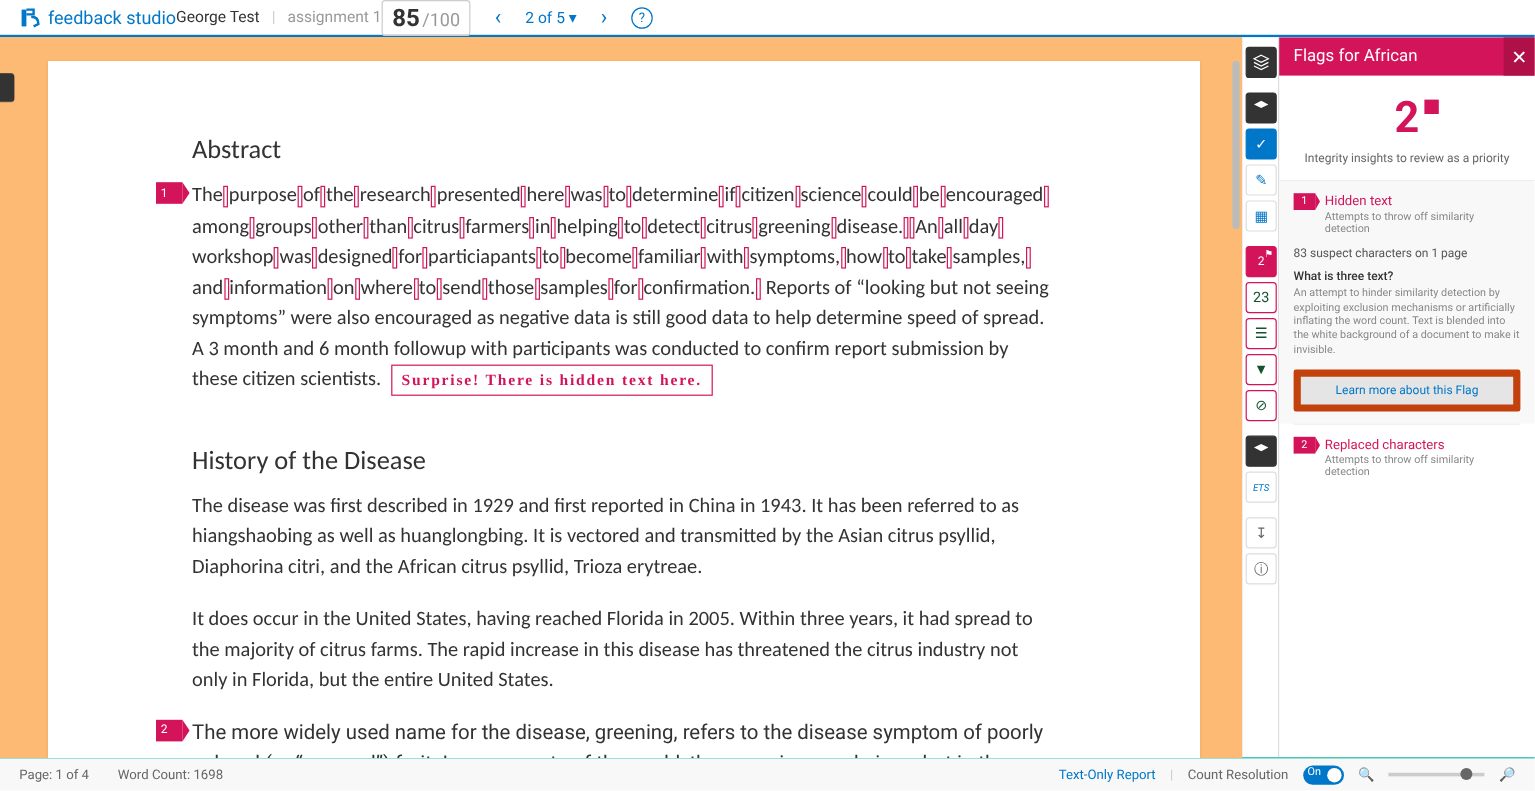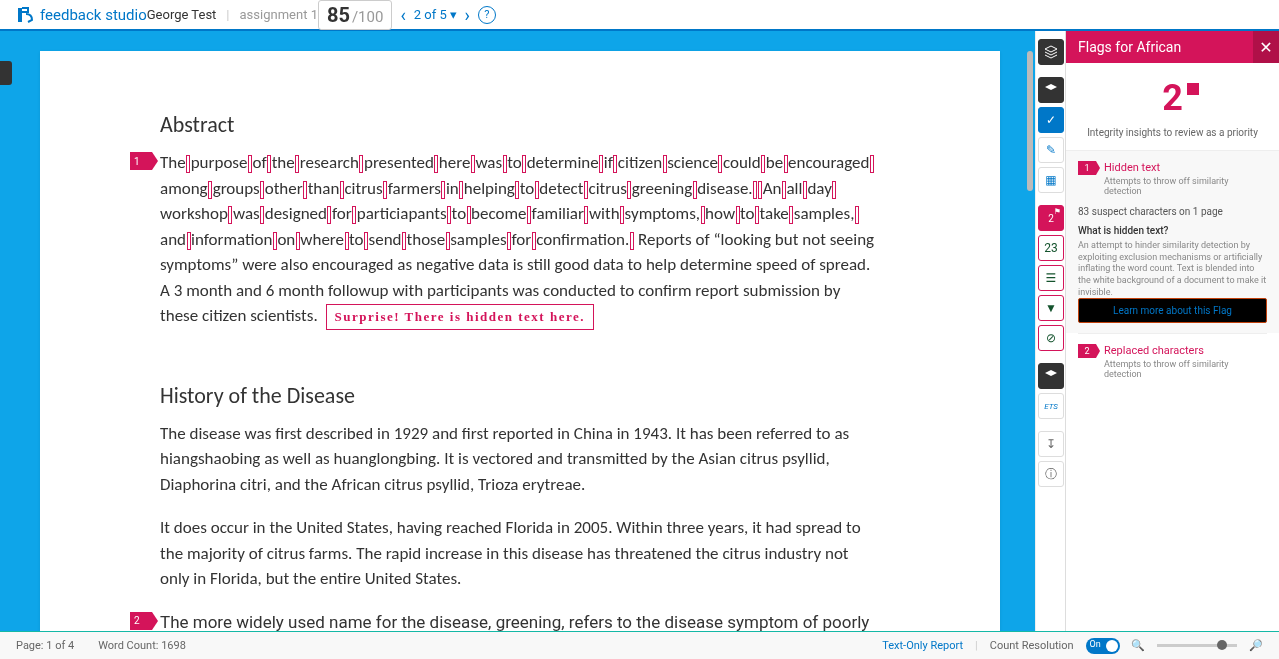--- a/index.html
+++ b/index.html
@@ -4,30 +4,30 @@
 <style>
 *{margin:0;padding:0;box-sizing:border-box;font-family:-apple-system,BlinkMacSystemFont,"Segoe UI",Roboto,sans-serif}
 body{width:1279px;height:659px;overflow:hidden;background:#fff;display:flex;flex-direction:column}
 .header{height:31px;border-bottom:2px solid #0077c8;display:flex;align-items:center;padding:0 16px;justify-content:flex-start}
 .logo{display:flex;align-items:center;gap:6px;color:#0077c8;font-size:15px}
 .logo-icon{width:18px;height:18px;display:inline-block}
 .header-center{display:flex;align-items:center;gap:10px;font-size:13px;color:#555}
 .student-name{color:#333}
 .sep{color:#ccc}
 .assignment{color:#999}
-.header-right{display:flex;align-items:center;gap:4px}
+.header-right{display:flex;align-items:center;gap:16px}
 .score-box{border:1px solid #ccc;padding:2px 8px;border-radius:3px;display:flex;align-items:baseline;gap:2px}
 .score{font-size:20px;font-weight:bold;color:#333}
 .score-total{font-size:15px;color:#999}
 .nav-arrow{color:#0077c8;font-size:18px;cursor:pointer;padding:4px}
 .page-dropdown{color:#0077c8;font-size:13px;cursor:pointer}
 .help-icon{color:#0077c8;border:1.5px solid #0077c8;border-radius:50%;width:18px;height:18px;display:flex;align-items:center;justify-content:center;font-size:11px;cursor:pointer}
 .main{flex:1;display:flex;overflow:hidden;position:relative}
 .left-tab{width:12px;background:#333;height:24px;position:absolute;top:30px;left:0;border-radius:0 3px 3px 0;z-index:5}
-.doc-area{flex:1;background:#0ea5e9;overflow-y:auto;padding:20px 0 20px 40px;position:relative}
+.doc-area{flex:1;background:#fdba74;overflow-y:auto;padding:20px 0 20px 40px;position:relative}
 .scrollbar-fake{position:absolute;right:2px;top:20px;width:6px;height:140px;background:#bbb;border-radius:3px}
 .doc-page{background:#fff;width:960px;min-height:800px;padding:60px 120px;box-shadow:0 1px 3px rgba(0,0,0,0.1);position:relative}
 .flag-marker{position:absolute;left:-30px;width:22px;height:18px;background:#d4145a;color:#fff;font-size:10px;display:flex;align-items:center;justify-content:flex-start;padding-left:4px}
 .flag-marker::after{content:'';position:absolute;right:-6px;top:0;border-top:9px solid transparent;border-bottom:9px solid transparent;border-left:6px solid #d4145a}
 .doc-heading{font-size:22px;color:#333;font-weight:normal;margin-bottom:12px;font-family:Calibri,sans-serif}
 .doc-para{font-size:17px;line-height:1.5;color:#333;margin-bottom:18px;font-family:Calibri,sans-serif;position:relative}
 .hc{border:1px solid #d4145a;padding:0 1px;margin:0 0.5px;display:inline-block;height:18px;vertical-align:text-bottom;width:4px}
 .hidden-reveal{border:1.5px solid #d4145a;color:#d4145a;padding:2px 8px;font-size:13px;letter-spacing:1.5px;font-weight:bold;display:inline-block;margin-left:4px;font-family:Liberation Serif, serif}
 .toolbar{width:30px;background:#fff;display:flex;flex-direction:column;gap:4px;padding:8px 2px;border-left:1px solid #eee}
 .tool-btn{width:26px;height:26px;border-radius:3px;display:flex;align-items:center;justify-content:center;font-size:12px;cursor:pointer;border:1px solid #ddd;background:#fff;color:#666}
@@ -46,21 +46,21 @@
 .insight-text{text-align:center;color:#666;font-size:10px;margin-bottom:12px}
 .flag-item{border-top:1px solid #eee;padding:10px 0}
 .flag-item-head{display:flex;gap:8px;align-items:flex-start}
 .flag-badge{width:18px;height:14px;background:#d4145a;color:#fff;font-size:9px;display:flex;align-items:center;justify-content:center;position:relative;flex-shrink:0}
 .flag-badge::after{content:'';position:absolute;right:-4px;top:0;border-top:7px solid transparent;border-bottom:7px solid transparent;border-left:4px solid #d4145a}
 .flag-title{color:#d4145a;font-size:11px}
 .flag-sub{color:#888;font-size:9px;margin-top:2px}
 .flag-detail{margin-top:10px;color:#555;font-size:10px}
 .flag-q{color:#333;font-size:10px;margin-top:8px;font-weight:500}
 .flag-desc{color:#888;font-size:9px;margin-top:4px;line-height:1.3}
-.learn-btn{border:1px solid #c2410c;color:#0077c8;background:#000000;padding:6px;width:100%;font-size:10px;cursor:pointer;border-radius:2px}
+.learn-btn{border:6px solid #c2410c;color:#0077c8;background:#e5e5e5;padding:6px;width:100%;margin-top:10px;font-size:10px;cursor:pointer;border-radius:2px}
 .footer{height:28px;border-top:1px solid #14b8a6;background:#f8f8f8;display:flex;align-items:center;padding:0 16px;font-size:11px;color:#666;justify-content:space-between}
 .footer-left{display:flex;gap:24px}
 .footer-right{display:flex;align-items:center;gap:12px}
 .text-only{color:#0077c8;cursor:pointer}
 .toggle{width:34px;height:16px;background:#0077c8;border-radius:8px;position:relative;display:inline-block}
 .toggle::after{content:'';position:absolute;right:2px;top:2px;width:12px;height:12px;background:#fff;border-radius:50%}
 .toggle-label{color:#fff;position:absolute;left:4px;top:1px;font-size:9px}
 .zoom-icon{cursor:pointer;color:#666}
 .slider{width:80px;height:3px;background:#ccc;position:relative}
 .slider::after{content:'';position:absolute;right:10px;top:-4px;width:10px;height:10px;background:#666;border-radius:50%}
@@ -98,21 +98,21 @@
 
 <div class="main">
   <div class="left-tab"></div>
   <div class="doc-area">
     <div class="scrollbar-fake"></div>
     <div class="doc-page">
       <h2 class="doc-heading">Abstract</h2>
       <div class="doc-para" id="para1"><div class="flag-marker" style="top:2px">1</div>
         
       The<span class="hc"></span>purpose<span class="hc"></span>of<span class="hc"></span>the<span class="hc"></span>research<span class="hc"></span>presented<span class="hc"></span>here<span class="hc"></span>was<span class="hc"></span>to<span class="hc"></span>determine<span class="hc"></span>if<span class="hc"></span>citizen<span class="hc"></span>science<span class="hc"></span>could<span class="hc"></span>be<span class="hc"></span>encouraged<span class="hc"></span>among<span class="hc"></span>groups<span class="hc"></span>other<span class="hc"></span>than<span class="hc"></span>citrus<span class="hc"></span>farmers<span class="hc"></span>in<span class="hc"></span>helping<span class="hc"></span>to<span class="hc"></span>detect<span class="hc"></span>citrus<span class="hc"></span>greening<span class="hc"></span>disease.<span class="hc"></span><span class="hc"></span>An<span class="hc"></span>all<span class="hc"></span>day<span class="hc"></span>workshop<span class="hc"></span>was<span class="hc"></span>designed<span class="hc"></span>for<span class="hc"></span>particiapants<span class="hc"></span>to<span class="hc"></span>become<span class="hc"></span>familiar<span class="hc"></span>with<span class="hc"></span>symptoms,<span class="hc"></span>how<span class="hc"></span>to<span class="hc"></span>take<span class="hc"></span>samples,<span class="hc"></span>and<span class="hc"></span>information<span class="hc"></span>on<span class="hc"></span>where<span class="hc"></span>to<span class="hc"></span>send<span class="hc"></span>those<span class="hc"></span>samples<span class="hc"></span>for<span class="hc"></span>confirmation.<span class="hc"></span>  Reports of “looking but not seeing symptoms” were also encouraged as negative data is still good data to help determine speed of spread. A 3 month and 6 month followup with participants was conducted to confirm report submission by these citizen scientists. <span class="hidden-reveal">Surprise!  There is hidden text here.</span></div>
-      <h2 class="doc-heading" style="margin-top:52px">History of the Disease</h2>
+      <h2 class="doc-heading" style="margin-top:40px">History of the Disease</h2>
       <p class="doc-para">The disease was first described in 1929 and first reported in China in 1943.  It has been referred to as hiangshaobing as well as huanglongbing.  It is vectored and transmitted by the Asian citrus psyllid, Diaphorina citri, and the African citrus psyllid, Trioza erytreae.</p>
       <p class="doc-para">It does occur in the United States, having reached Florida in 2005. Within three years, it had spread to the majority of citrus farms. The rapid increase in this disease has threatened the citrus industry not only in Florida, but the entire United States.</p>
       <div class="doc-para" style="position:relative">
         <div class="flag-marker" style="top:2px">2</div>
         <span>The more widely used name for the disease, greening, refers to the disease symptom of poorly colored (or “greened”) fruit.  In some parts of the world, the green is very obvious, but in the United States the</span>
       </div>
     </div>
   </div>
 
   <div class="toolbar">
@@ -163,21 +163,21 @@
       <div class="insight-text">Integrity insights to review as a priority</div>
       <div class="flag-item" style="background:#f8f8f8;margin:0 -12px;padding:10px 12px">
         <div class="flag-item-head">
           <div class="flag-badge">1</div>
           <div>
             <div class="flag-title">Hidden text</div>
             <div class="flag-sub">Attempts to throw off similarity detection</div>
           </div>
         </div>
         <div class="flag-detail">83 suspect characters on 1 page</div>
-        <div class="flag-q">What is hidden text?</div>
+        <div class="flag-q">What is three text?</div>
         <div class="flag-desc">An attempt to hinder similarity detection by exploiting exclusion mechanisms or artificially inflating the word count. Text is blended into the white background of a document to make it invisible.</div>
         <button class="learn-btn">Learn more about this Flag</button>
       </div>
       <div class="flag-item">
         <div class="flag-item-head">
           <div class="flag-badge">2</div>
           <div>
             <div class="flag-title">Replaced characters</div>
             <div class="flag-sub">Attempts to throw off similarity detection</div>
           </div>

